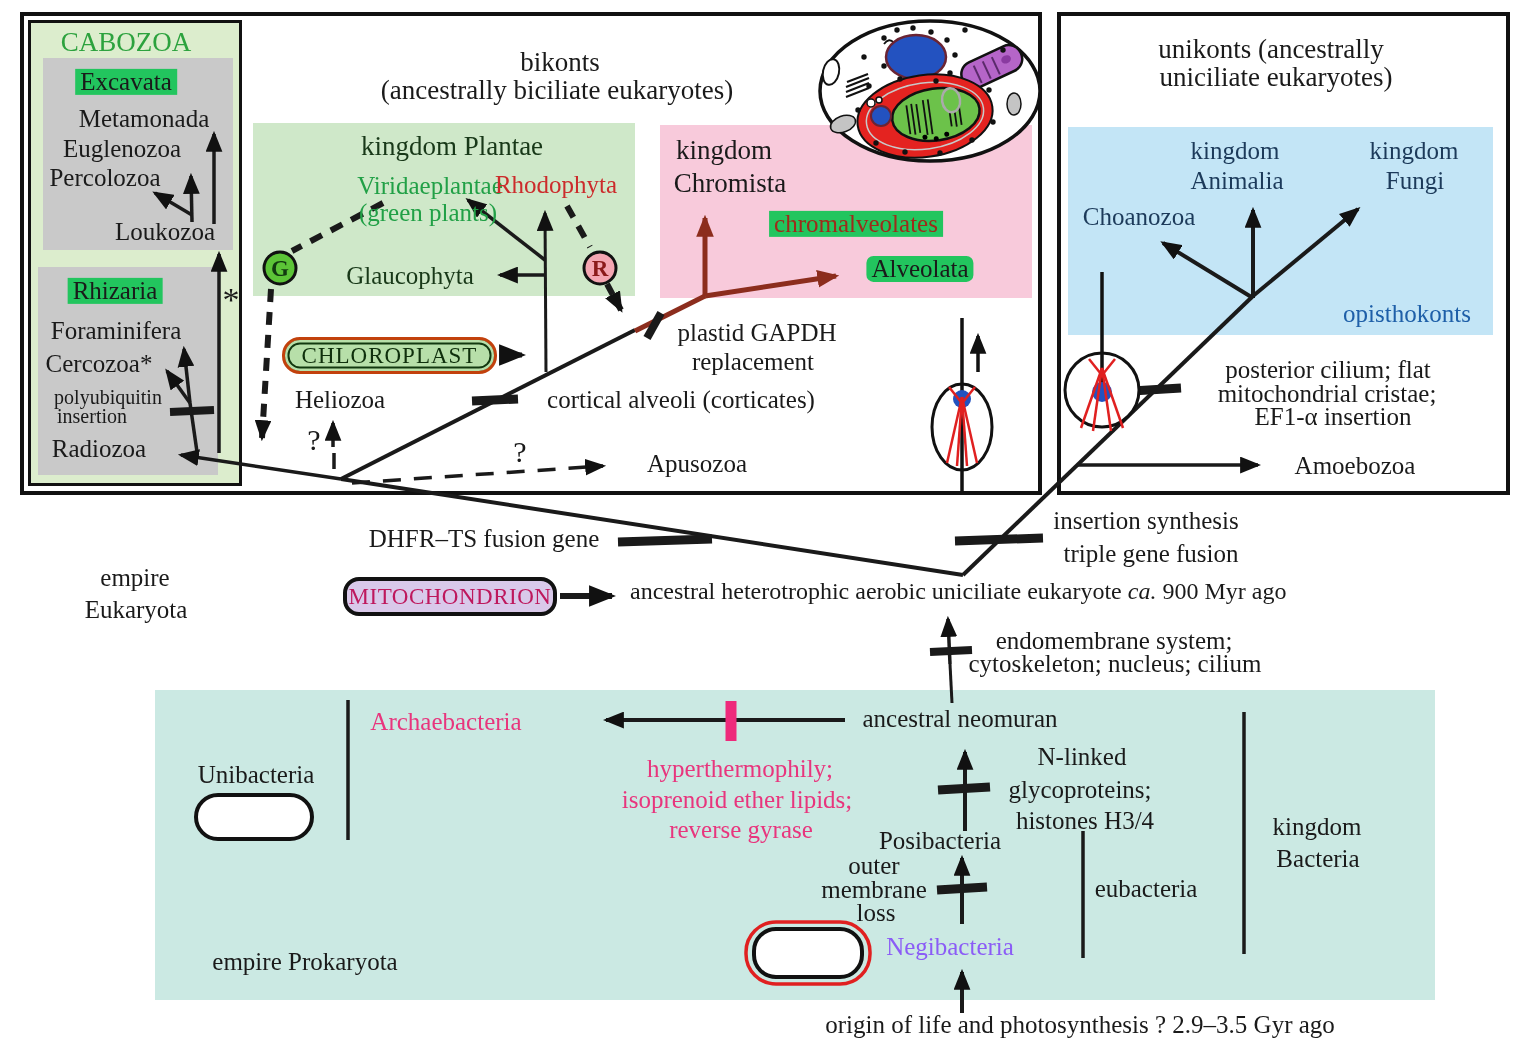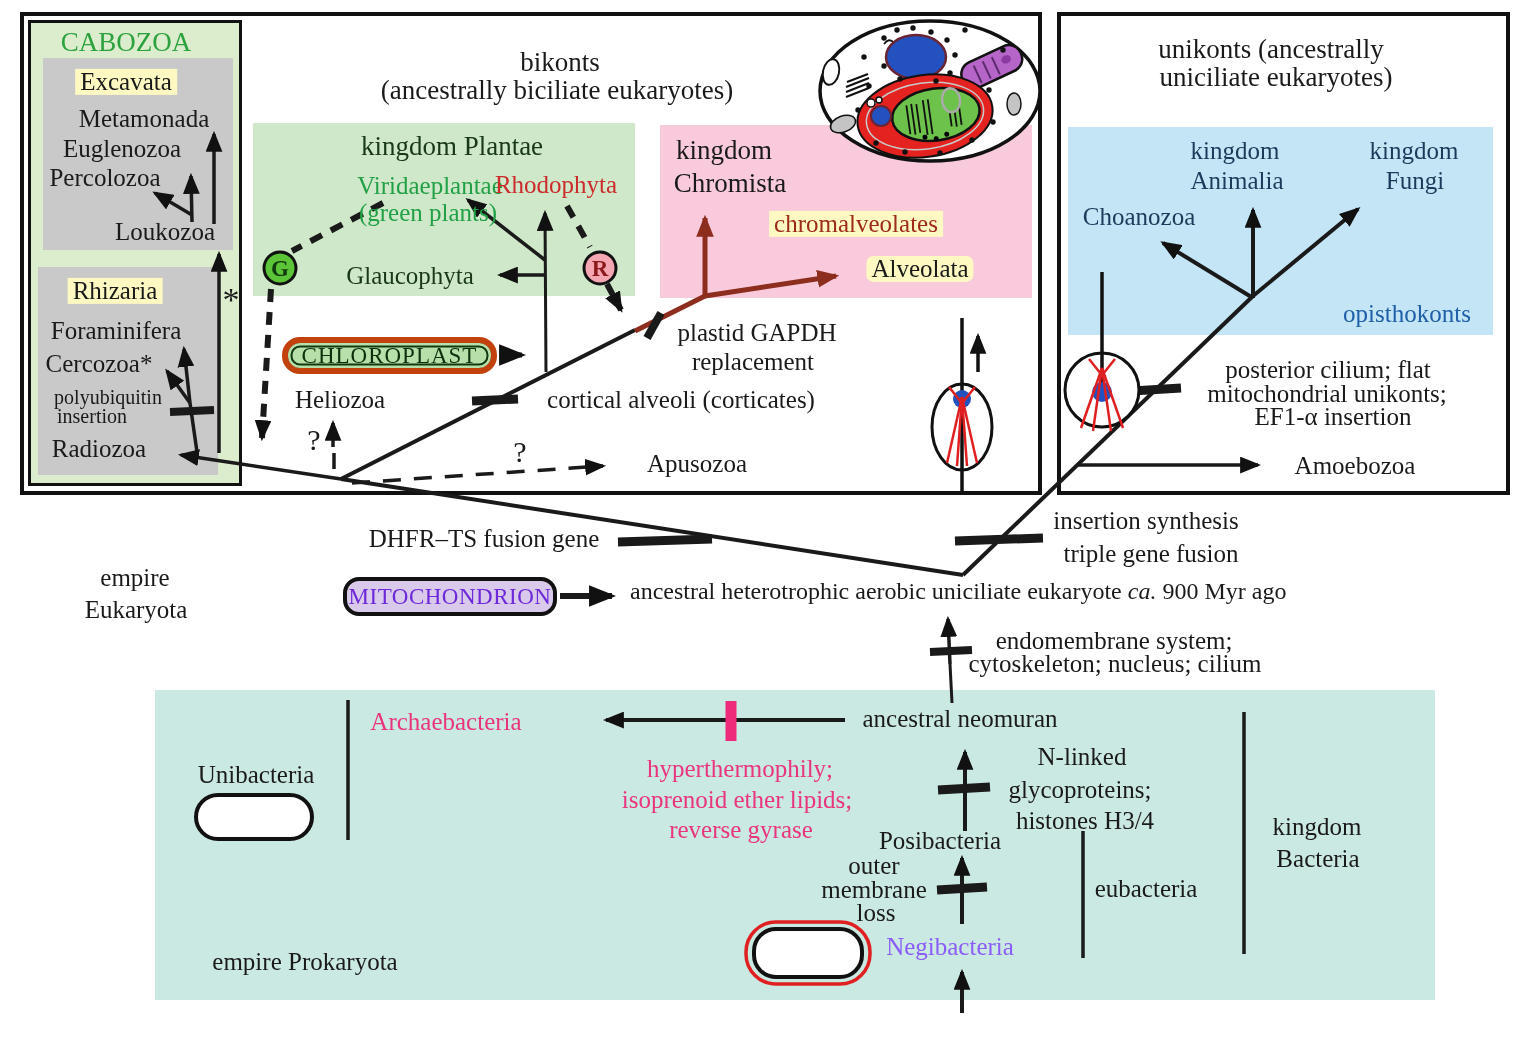--- a/index.html
+++ b/index.html
@@ -8,38 +8,38 @@
   .box{position:absolute;box-sizing:border-box;}
   .panel{border:4px solid #111;background:#fff;z-index:0;}
   .cbox{z-index:1;}
   #svgLayer{position:absolute;left:0;top:0;z-index:2;}
   .lb{position:absolute;transform:translate(-50%,-50%);white-space:nowrap;font-size:25px;z-index:3;line-height:1.05;}
   .la{transform:translate(0,-50%);}
   .hd{font-size:27px;}
   .sm{font-size:20px;}
   .q{font-size:30px;}
   .ast{font-size:34px;}
-  .wbg{background:#fef9c3;padding:0 5px;text-align:center;}
+  .wbg{background:#22c55e;padding:0 5px;text-align:center;}
   .green{color:#21a046;}
   .cabgreen{color:#2ca23e;}
   .dgreen{color:#183818;}
   .red{color:#cc2b2b;}
   .brick{color:#9e2b1a;}
   .blue{color:#1e5fa8;}
   .navy{color:#1c3a5a;}
   .pink{color:#e8357d;}
   .ngreen{color:#8b5cf6;}
   .gletter{color:#123a10;font-weight:bold;font-size:23px;}
   .rletter{color:#8b1a1a;font-weight:bold;font-size:23px;}
   .pill{position:absolute;z-index:3;display:flex;align-items:center;justify-content:center;box-sizing:border-box;}
-  #chloroPill{left:282px;top:337px;width:215px;height:37px;background:#b7dfa9;border:6px solid #c2410c;
+  #chloroPill{left:282px;top:337px;width:215px;height:37px;background:#b7dfa9;border:3px solid #c2410c;
     border-radius:18px;box-shadow:inset 0 0 0 2.5px #b7dfa9, inset 0 0 0 4.5px #12380f;
     font-size:23px;letter-spacing:1px;color:#0f300c;}
   #mitoPill{left:343px;top:577px;width:214px;height:39px;background:#d9c9ea;border:4px solid #111;
-    border-radius:16px;font-size:23px;letter-spacing:0.5px;color:#6d28d9;}
+    border-radius:16px;font-size:23px;letter-spacing:0.5px;color:#be185d;}
   .ital{font-style:italic;}
 </style>
 </head>
 <body>
 
 <div id="stage">
 
   <div class="box panel" style="left:20px;top:12px;width:1022px;height:483px;"></div>
   <div class="box panel" style="left:1057px;top:12px;width:453px;height:483px;"></div>
   <div class="box cbox" style="left:28px;top:20px;width:214px;height:466px;background:#dcedcd;border:3px solid #111;"></div>
@@ -291,21 +291,21 @@
   <div class="lb q" style="left:520px;top:452px;">?</div>
   <div class="lb" style="left:697px;top:464px;">Apusozoa</div>
 
   <div class="lb navy" style="left:1235px;top:151px;">kingdom</div>
   <div class="lb navy" style="left:1237px;top:181px;">Animalia</div>
   <div class="lb navy" style="left:1414px;top:151px;">kingdom</div>
   <div class="lb navy" style="left:1415px;top:181px;">Fungi</div>
   <div class="lb navy" style="left:1139px;top:217px;">Choanozoa</div>
   <div class="lb blue" style="left:1407px;top:314px;">opisthokonts</div>
   <div class="lb" style="left:1328px;top:370px;">posterior cilium; flat</div>
-  <div class="lb" style="left:1327px;top:394px;">mitochondrial unikonts;</div>
+  <div class="lb" style="left:1327px;top:394px;">mitochondrial cristae;</div>
   <div class="lb" style="left:1333px;top:417px;">EF1-α insertion</div>
   <div class="lb" style="left:1355px;top:466px;">Amoebozoa</div>
 
   <div class="lb" style="left:1146px;top:521px;">insertion synthesis</div>
   <div class="lb" style="left:1151px;top:554px;">triple gene fusion</div>
   <div class="lb" style="left:484px;top:539px;">DHFR–TS fusion gene</div>
   <div class="lb" style="left:135px;top:578px;">empire</div>
   <div class="lb" style="left:136px;top:610px;">Eukaryota</div>
 
   <div class="pill" id="mitoPill">
@@ -326,14 +326,15 @@
   <div class="lb" style="left:1085px;top:821px;">histones H3/4</div>
   <div class="lb" style="left:940px;top:841px;">Posibacteria</div>
   <div class="lb" style="left:874px;top:866px;">outer</div>
   <div class="lb" style="left:874px;top:890px;">membrane</div>
   <div class="lb" style="left:876px;top:913px;">loss</div>
   <div class="lb" style="left:1146px;top:889px;">eubacteria</div>
   <div class="lb" style="left:1317px;top:827px;">kingdom</div>
   <div class="lb" style="left:1318px;top:859px;">Bacteria</div>
   <div class="lb ngreen" style="left:950px;top:947px;">Negibacteria</div>
   <div class="lb" style="left:305px;top:962px;">empire Prokaryota</div>
+  <div class="lb" style="left:1080px;top:1025px;">origin of life and photosynthesis ? 2.9–3.5 Gyr ago</div>
 
 </div>
 
 </body></html>

